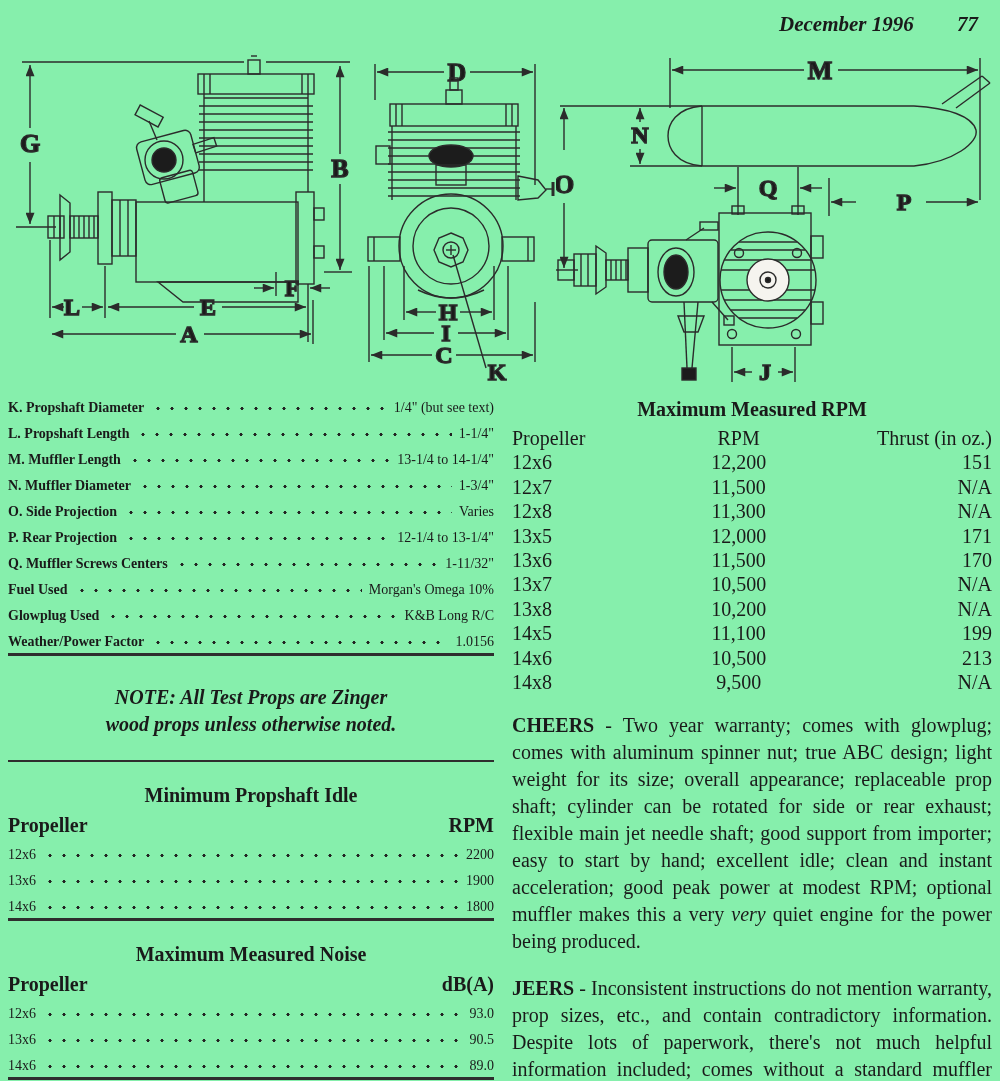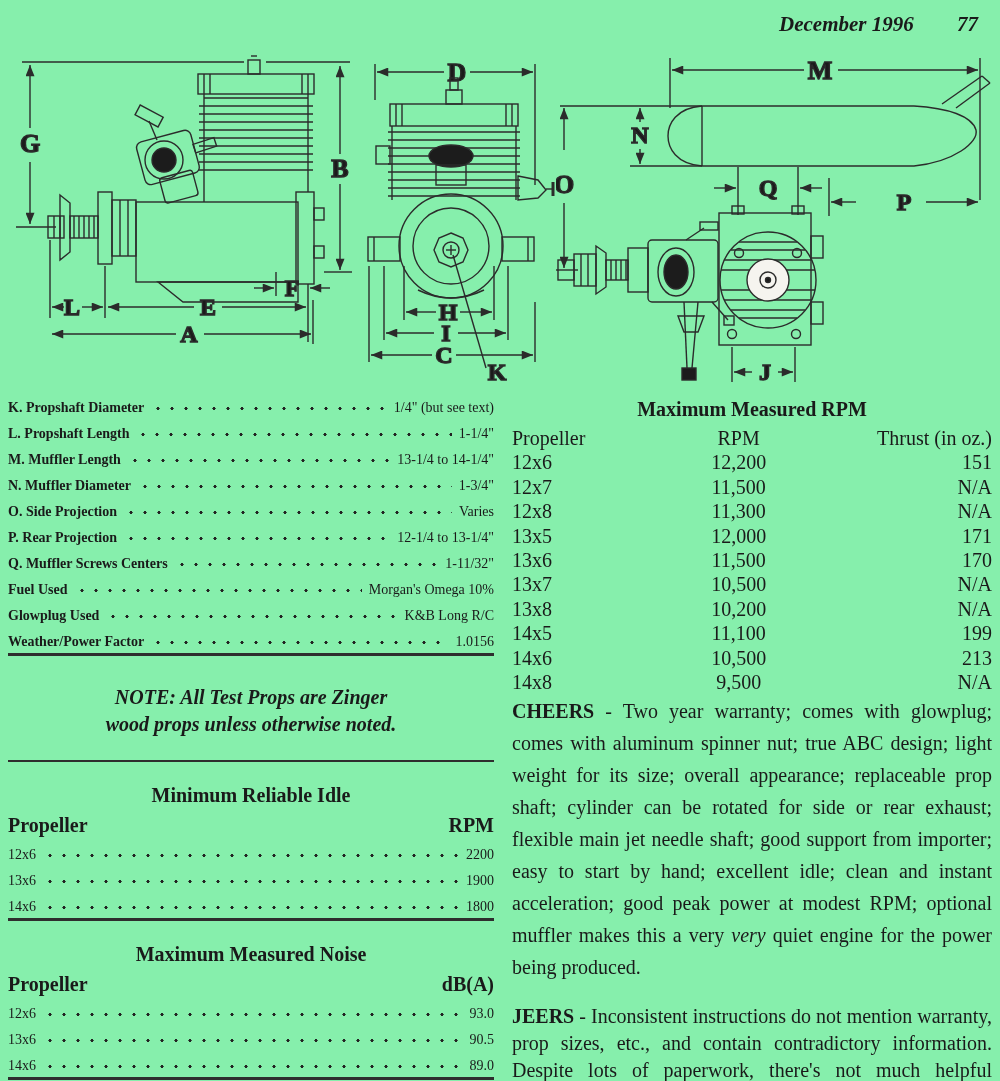--- a/index.html
+++ b/index.html
@@ -30,21 +30,21 @@
   .tbl-title{text-align:center;font-weight:bold;font-size:20px;margin-top:22px;}
   .tbl-head{display:flex;justify-content:space-between;font-weight:bold;font-size:20px;margin-top:4px;height:26px;align-items:flex-end;}
   
   .rpm-title{text-align:center;font-weight:bold;padding-top:6px;}
   .rpm-grid{display:grid;grid-template-columns:1.1fr 1.2fr 1.3fr;row-gap:0;}
   .rpm-grid .c1{text-align:left;}
   .rpm-grid .c2{text-align:center;}
   .rpm-grid .c3{text-align:right;}
   .rpm-grid span{height:24.4px;display:block;}
   .rpm-head{margin-top:6px;}
-  .para{text-align:justify;line-height:32px;margin-top:0;}
+  .para{text-align:justify;line-height:27px;margin-top:17px;}
   .para .lead{font-weight:bold;}
   .para em{font-style:italic;}
   .jeers{line-height:27px;margin-top:16px;}
 </style>
 </head>
 <body>
 
 <div class="page">
 
   <div class="hdr">
@@ -381,21 +381,21 @@
     <div class="rule"></div>
 
     <div class="note">
       <div>NOTE: All Test Props are Zinger</div>
       <div>wood props unless otherwise noted.</div>
     </div>
 
     <div class="rule2"></div>
 
     <div>
-      <div class="tbl-title">Minimum Reliable Idle</div>
+      <div class="tbl-title">Minimum Propshaft Idle</div>
       <div class="tbl-head">
         <span>Propeller</span>
         <span>RPM</span>
       </div>
       <div class="spec-row">
         <span>12x6</span>
         <span class="dots"></span>
         <span>2200</span>
       </div>
       <div class="spec-row">

